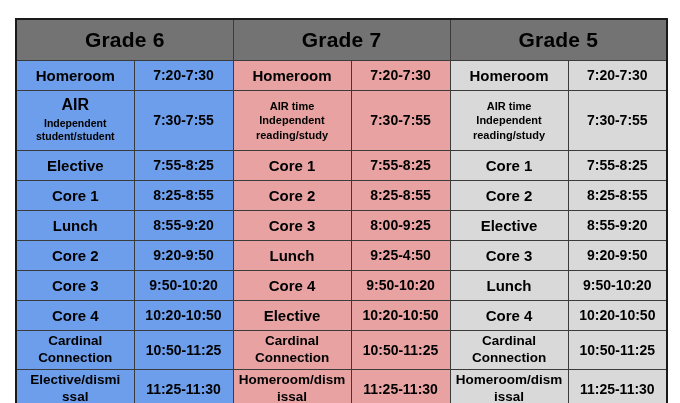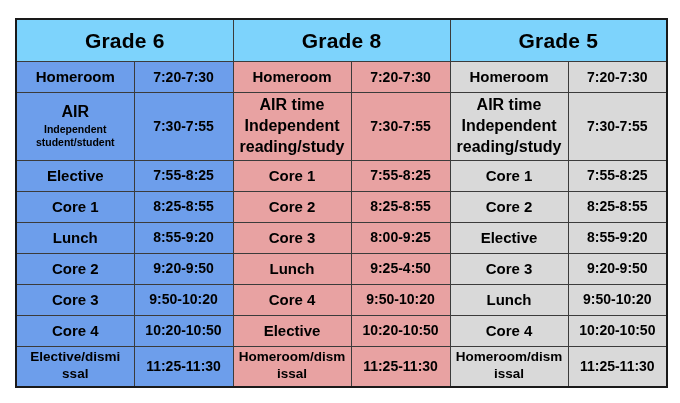--- a/index.html
+++ b/index.html
@@ -39,21 +39,21 @@
     line-height: 1.05;
     overflow: hidden;
   }
 
   
   col.c-sub { width: 118px; }
   col.c-time { width: 99px; }
 
   
   td.grade-head {
-    background: #7dd3fc;
+    background: #737373;
     font-weight: bold;
     font-size: 21px;
     letter-spacing: 0.2px;
     height: 38px;
     border-bottom: 2px solid #2b2b2b;
   }
 
   
   td.g6 { background: #6d9eeb; }
   td.g7 { background: #e8a2a2; }
@@ -77,21 +77,21 @@
   }
   .air-sub {
     display: block;
     font-weight: bold;
     font-size: 10.5px;
     line-height: 1.25;
   }
   .air-sub-top {
     display: block;
     font-weight: bold;
-    font-size: 16px;
+    font-size: 11px;
     line-height: 1.3;
   }
 
   .two-line {
     display: block;
     font-weight: bold;
     font-size: 13.5px;
     line-height: 1.25;
   }
 
@@ -110,21 +110,21 @@
         <col class="c-time">
       <col class="c-sub">
         <col class="c-time">
       <col class="c-sub">
         <col class="c-time">
     </colgroup>
     <tbody>
 
       <tr>
         <td class="grade-head" colspan="2">Grade 6</td>
-        <td class="grade-head" colspan="2">Grade 8</td>
+        <td class="grade-head" colspan="2">Grade 7</td>
         <td class="grade-head" colspan="2">Grade 5</td>
       </tr>
 
       <tr class="r-normal">
         <td class="g6 subject">Homeroom</td>
         <td class="g6 time">7:20-7:30</td>
         <td class="g7 subject">Homeroom</td>
         <td class="g7 time">7:20-7:30</td>
         <td class="g8 subject">Homeroom</td>
         <td class="g8 time">7:20-7:30</td>
@@ -198,20 +198,37 @@
 
       <tr class="r-normal">
         <td class="g6 subject">Core 4</td>
         <td class="g6 time">10:20-10:50</td>
         <td class="g7 subject">Elective</td>
         <td class="g7 time">10:20-10:50</td>
         <td class="g8 subject">Core 4</td>
         <td class="g8 time">10:20-10:50</td>
       </tr>
 
+      <tr class="r-two">
+        <td class="g6 subject">
+          <span class="two-line">Cardinal</span>
+          <span class="two-line">Connection</span>
+        </td>
+        <td class="g6 time">10:50-11:25</td>
+        <td class="g7 subject">
+          <span class="two-line">Cardinal</span>
+          <span class="two-line">Connection</span>
+        </td>
+        <td class="g7 time">10:50-11:25</td>
+        <td class="g8 subject">
+          <span class="two-line">Cardinal</span>
+          <span class="two-line">Connection</span>
+        </td>
+        <td class="g8 time">10:50-11:25</td>
+      </tr>
 
       <tr class="r-two">
         <td class="g6 subject">
           <span class="two-line">Elective/dismi</span>
           <span class="two-line">ssal</span>
         </td>
         <td class="g6 time">11:25-11:30</td>
         <td class="g7 subject">
           <span class="two-line">Homeroom/dism</span>
           <span class="two-line">issal</span>

